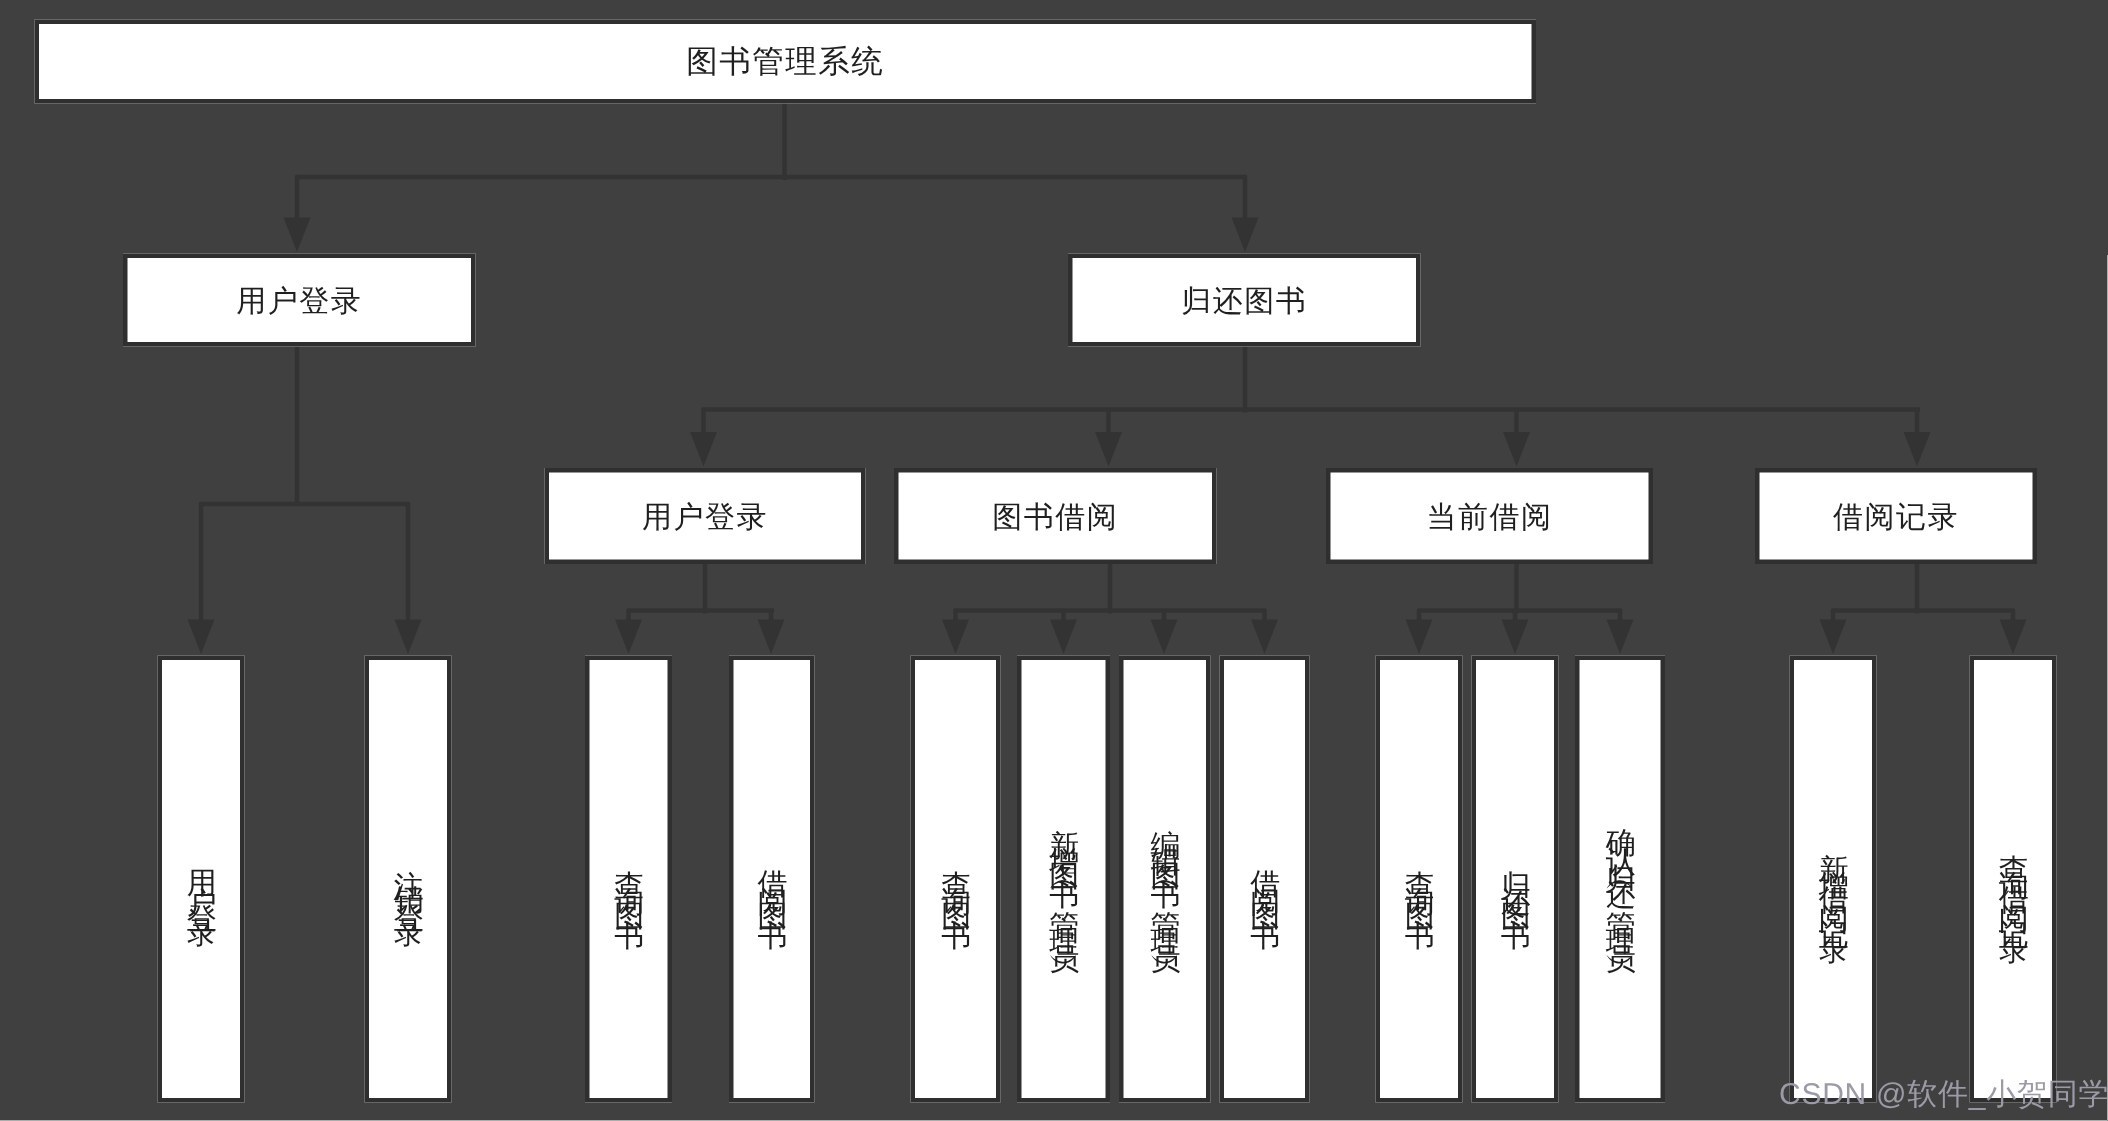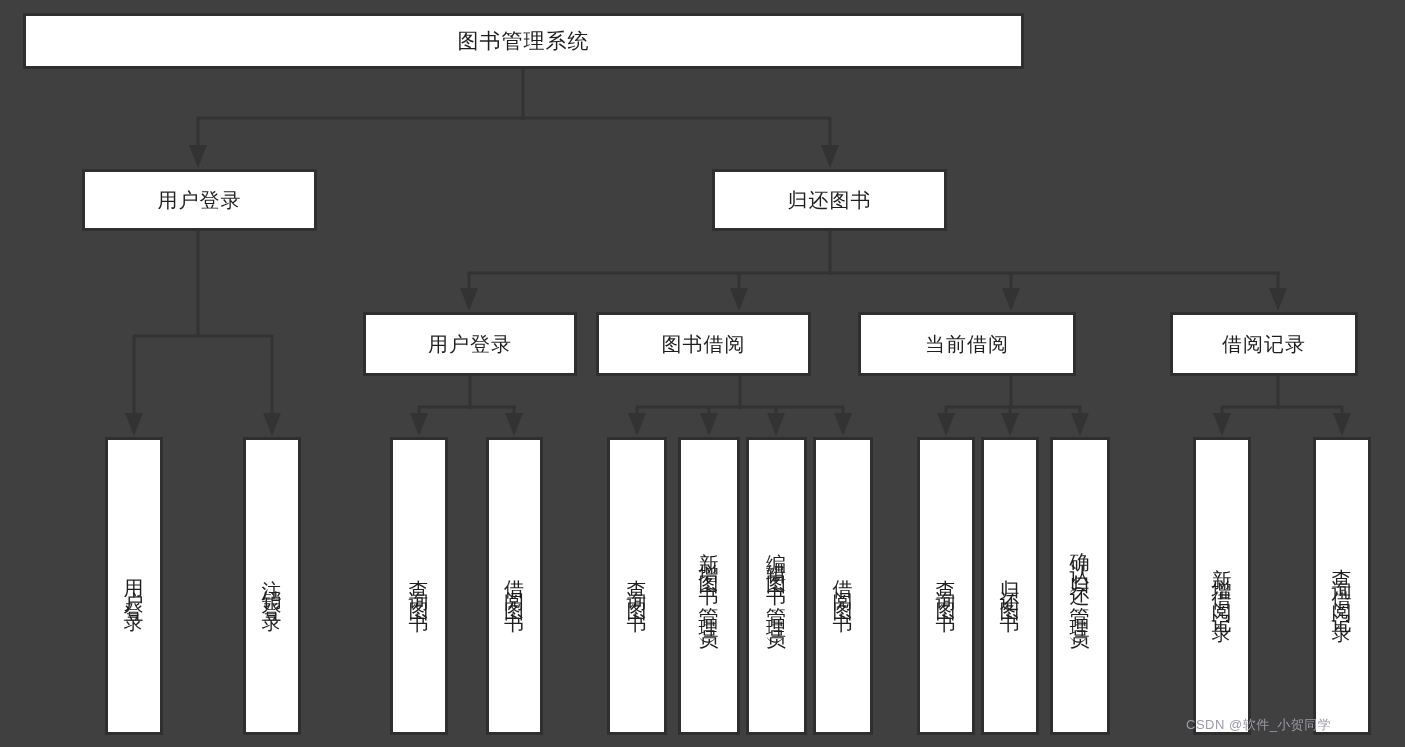--- a/index.html
+++ b/index.html
@@ -53,21 +53,21 @@
     font-size: 20px;
     letter-spacing: 11px;
     color: #1f1f1f;
     line-height: 1;
     white-space: nowrap;
   }
   #watermark {
     position: absolute;
     left: 1186px;
     top: 716px;
-    font-size: 13px;
+    font-size: 20px;
     color: #9b9ba7;
     letter-spacing: 0.5px;
     z-index: 5;
     white-space: nowrap;
   }
   svg line { stroke: #333333; stroke-width: 3; }
   svg polygon { fill: #333333; }
 </style>
 </head>
 <body>
@@ -136,21 +136,21 @@
     <polygon points="1333,413 1351,413 1342,436"></polygon>
   </svg>
 
   <div class="node root">图书管理系统</div>
 
   <div class="node" style="left:82px;top:169px;width:235px;height:62px">用户登录</div>
   <div class="node" style="left:712px;top:169px;width:235px;height:62px">归还图书</div>
 
   <div class="node" style="left:363px;top:312px;width:214px;height:64px">用户登录</div>
   <div class="node" style="left:596px;top:312px;width:215px;height:64px">图书借阅</div>
-  <div class="node" style="left:858px;top:312px;width:218px;height:64px">当前借阅</div>
+  <div class="node" style="left:884px;top:312px;width:218px;height:64px">当前借阅</div>
   <div class="node" style="left:1170px;top:312px;width:188px;height:64px">借阅记录</div>
 
   <div class="leaf" style="left:105px;width:58px">
     <span class="vtext">用户登录</span>
   </div>
   <div class="leaf" style="left:243px;width:58px">
     <span class="vtext">注销登录</span>
   </div>
 
   <div class="leaf" style="left:390px;width:58px">

